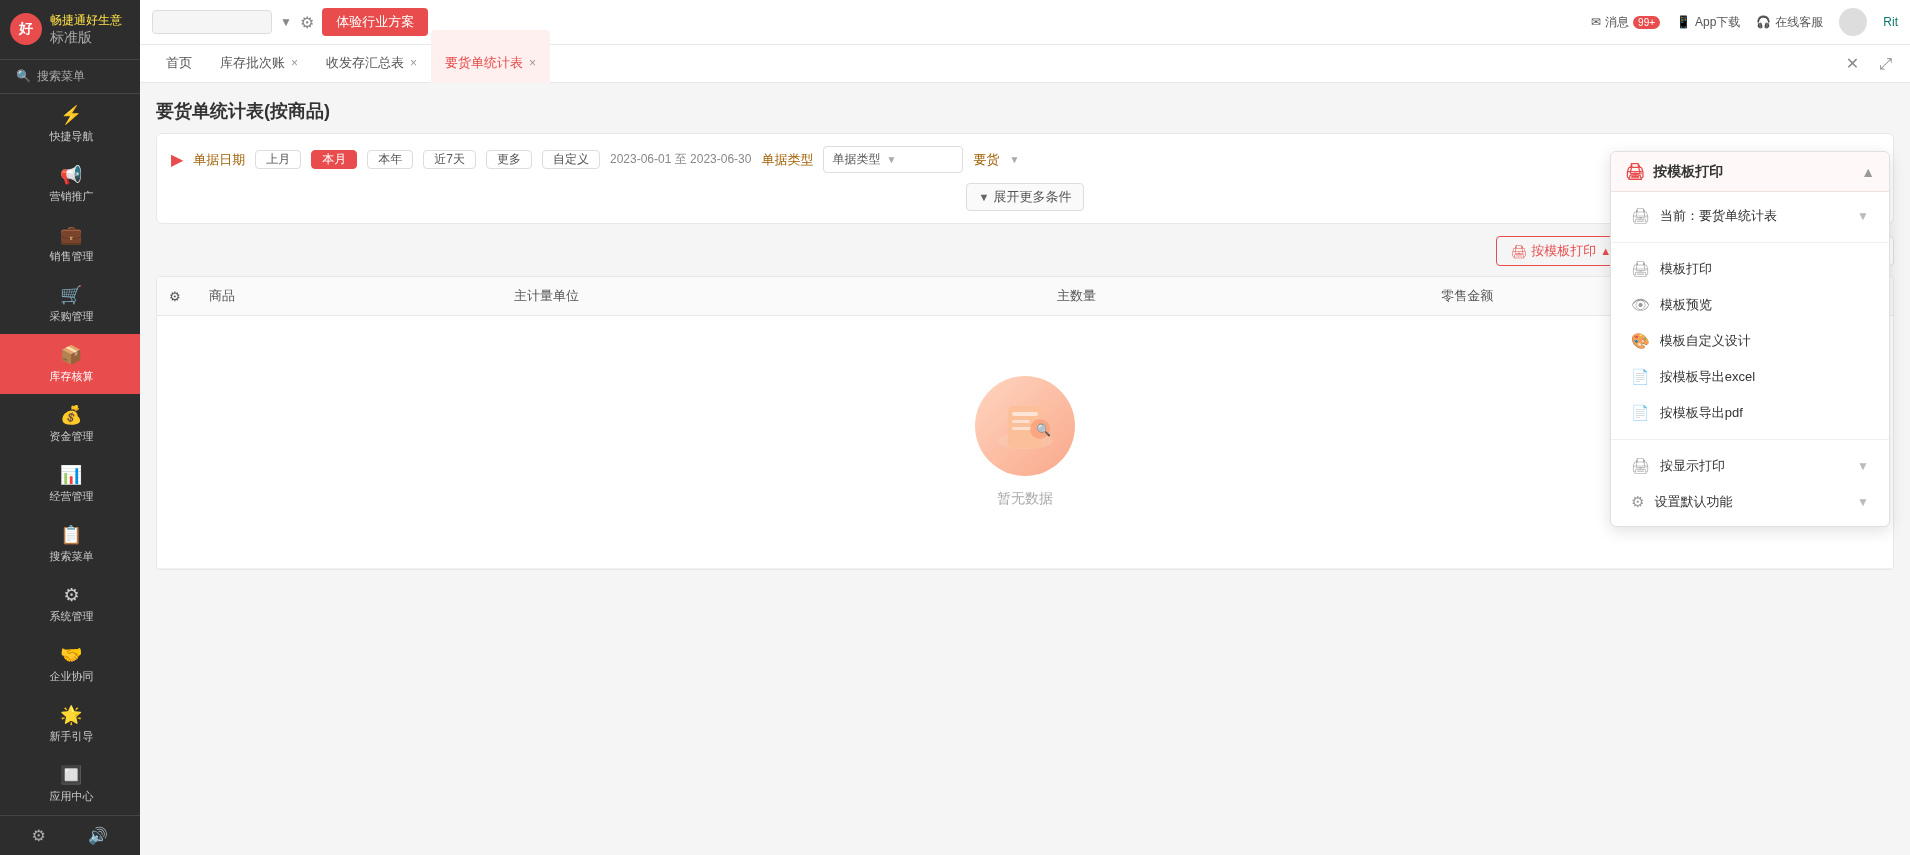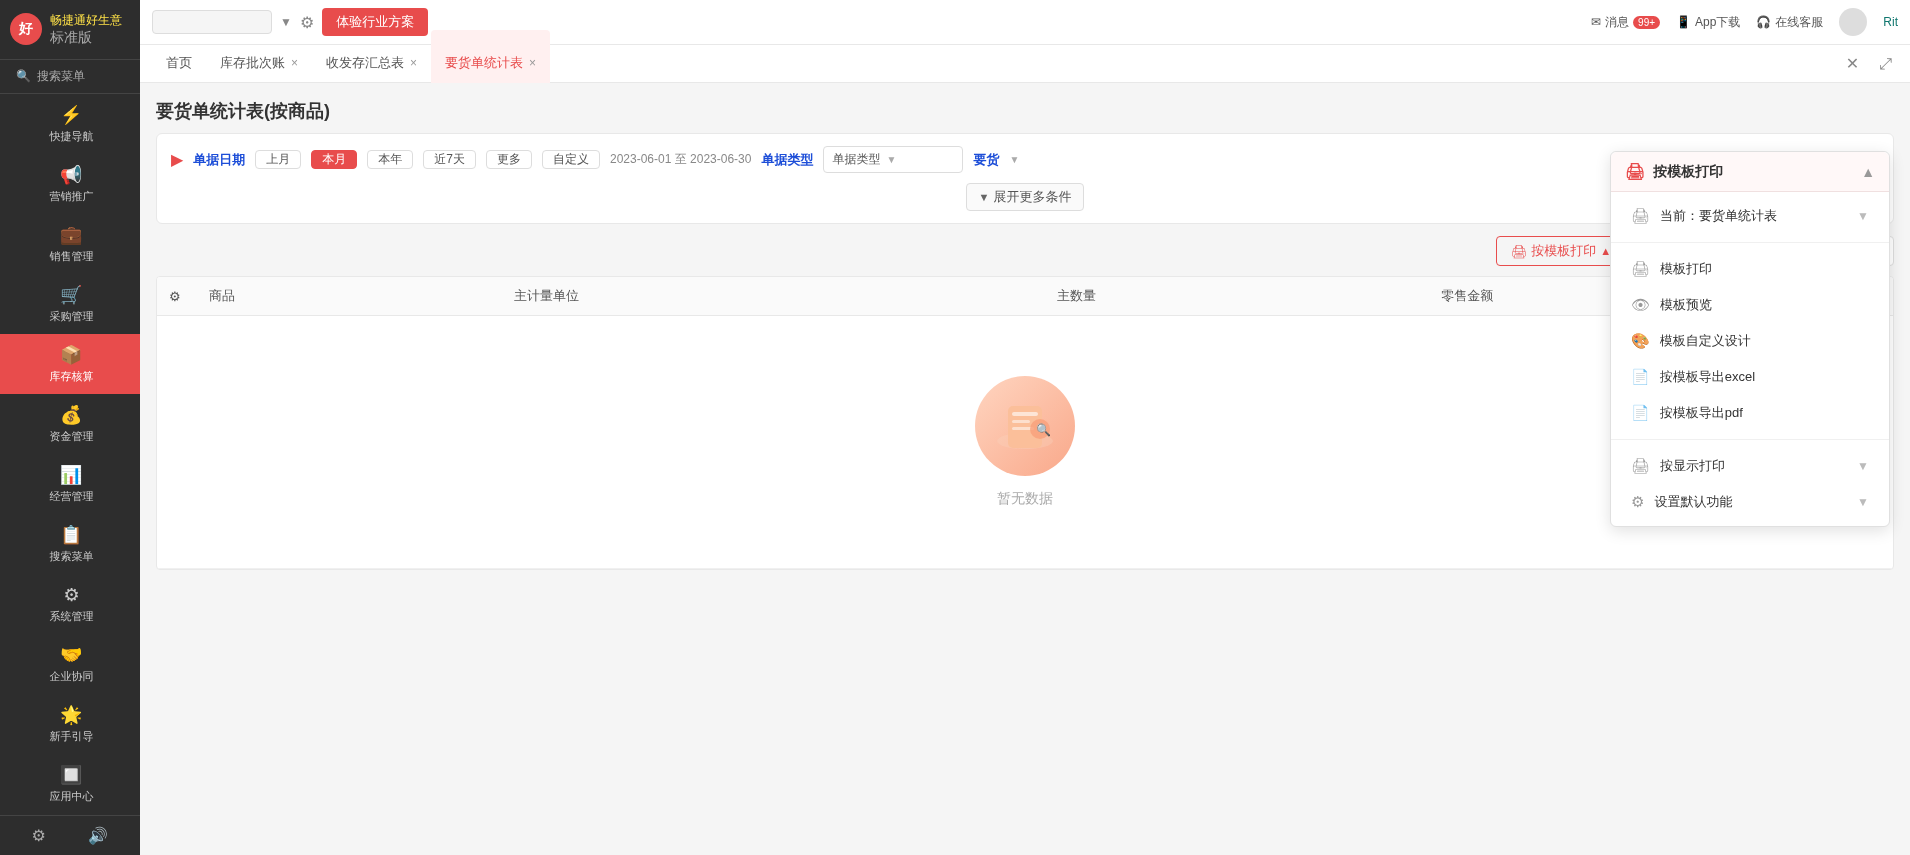--- a/index.html
+++ b/index.html
@@ -131,21 +131,21 @@
 
     
     .filter-section {
       background: #fff;
       border-radius: 6px;
       padding: 12px 14px;
       margin-bottom: 12px;
       border: 1px solid #e8e8e8;
     }
     .filter-row { display: flex; align-items: center; gap: 10px; flex-wrap: wrap; }
-    .filter-label { font-size: 13px; color: #1d4ed8; white-space: nowrap; font-weight: bold; }
+    .filter-label { font-size: 13px; color: #a16207; white-space: nowrap; }
     .date-btn {
       padding: 0 10px; border-radius: 4px;
       border: 1px solid #ddd; background: #fff;
       font-size: 12px; cursor: pointer; color: #555;
     }
     .date-btn.active { background: #e84c4c; color: white; border-color: #e84c4c; }
     .date-range { font-size: 12px; color: #888; }
     .filter-dropdown {
       border: 1px solid #ddd; border-radius: 4px;
       padding: 4px 8px; font-size: 12px; color: #555;

